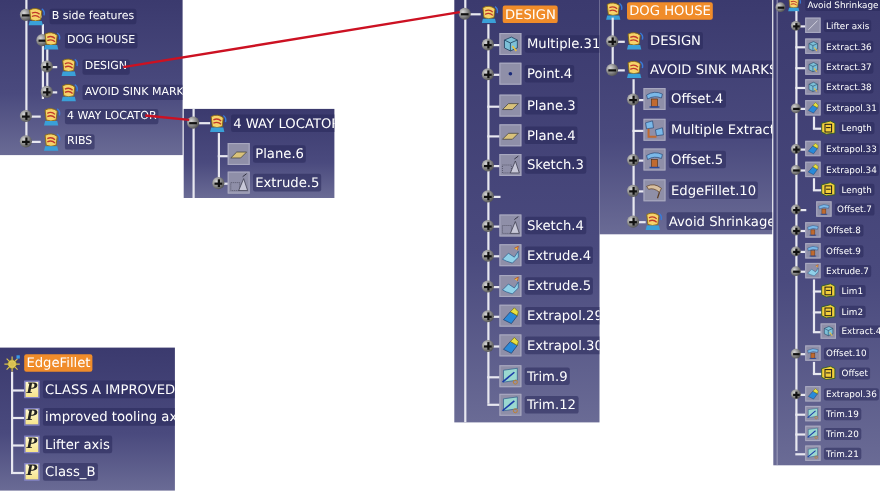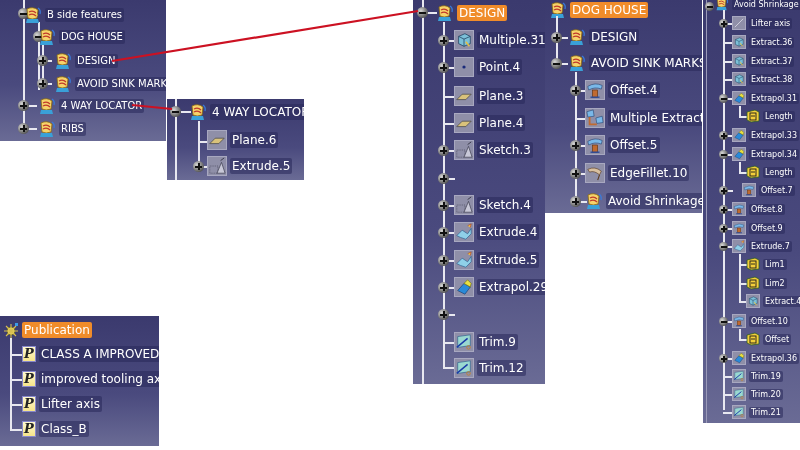--- a/index.html
+++ b/index.html
@@ -224,21 +224,21 @@
     <span class="label big">Extrude.5</span>
   </div>
 </div>
 
 <div class="panel" style="left:0;top:316px;width:159px;height:130px;">
   <div class="vline" style="left:10px;top:22px;height:92px"></div>
   <div class="node" style="left:3px;top:4px">
     <svg class="icon icon-pubroot">
         <use href="#sym-pubroot"></use>
       </svg>
-    <span class="label big selected">Publication</span>
+    <span class="label big selected">EdgeFillet</span>
   </div>
 
   <div class="hline" style="left:10px;top:38px;width:12px"></div>
   <div class="node" style="left:22px;top:28px">
     <span class="icon icon-pub">P</span>
     <span class="label big">CLASS A IMPROVED</span>
   </div>
 
   <div class="hline" style="left:10px;top:63px;width:12px"></div>
   <div class="node" style="left:22px;top:53px">
@@ -377,20 +377,26 @@
         <use href="#sym-extrapol"></use>
       </svg>
     <span class="label big">Extrapol.29</span>
   </div>
 
   <div class="hline" style="left:30px;top:314px;width:12px"></div>
   <div class="toggle" style="left:25px;top:309px">
       <span class="bar-h"></span>
       <span class="bar-v"></span>
     </div>
+  <div class="node" style="left:41px;top:304px">
+    <svg class="icon icon-feature">
+        <use href="#sym-extrapol"></use>
+      </svg>
+    <span class="label big">Extrapol.30</span>
+  </div>
 
   <div class="hline" style="left:30px;top:342px;width:12px"></div>
   <div class="node" style="left:41px;top:332px">
     <svg class="icon icon-feature">
         <use href="#sym-trim"></use>
       </svg>
     <span class="label big">Trim.9</span>
   </div>
 
   <div class="hline" style="left:30px;top:367px;width:12px"></div>

